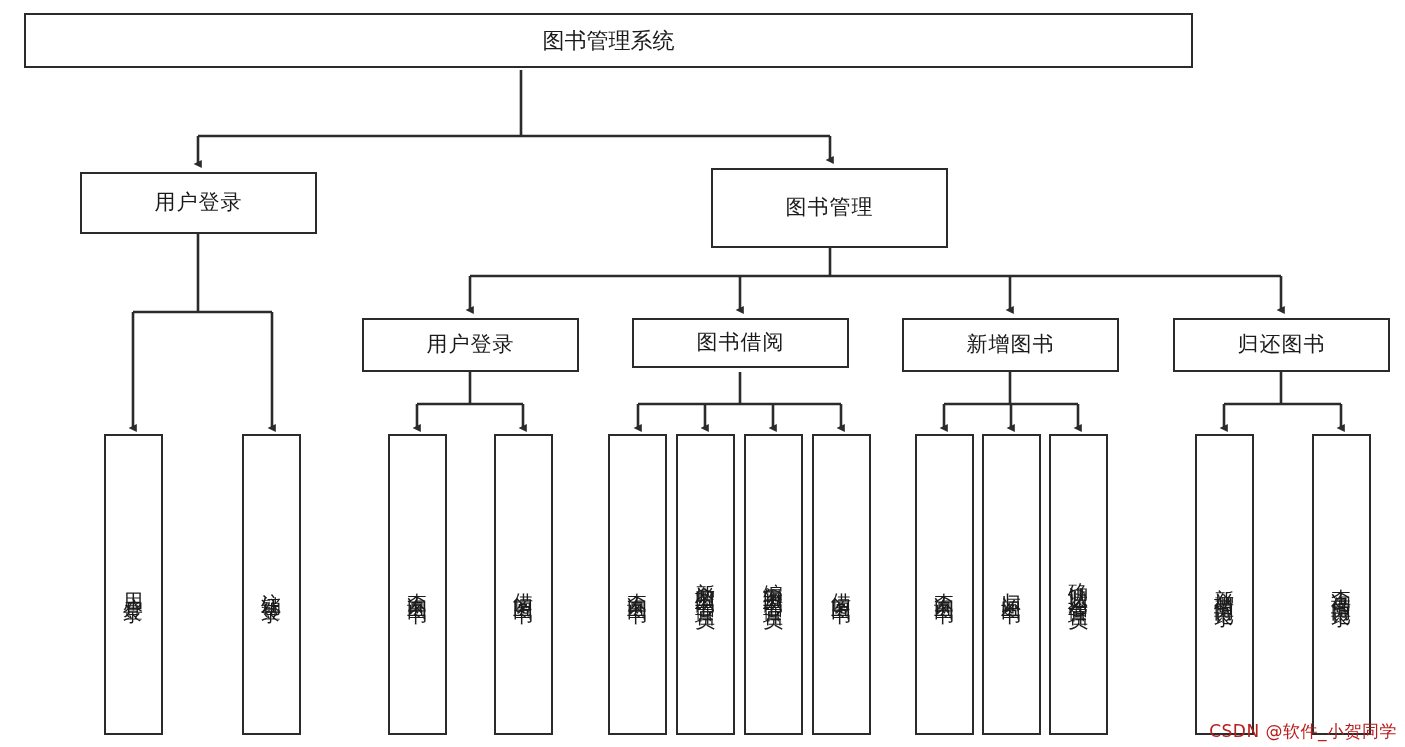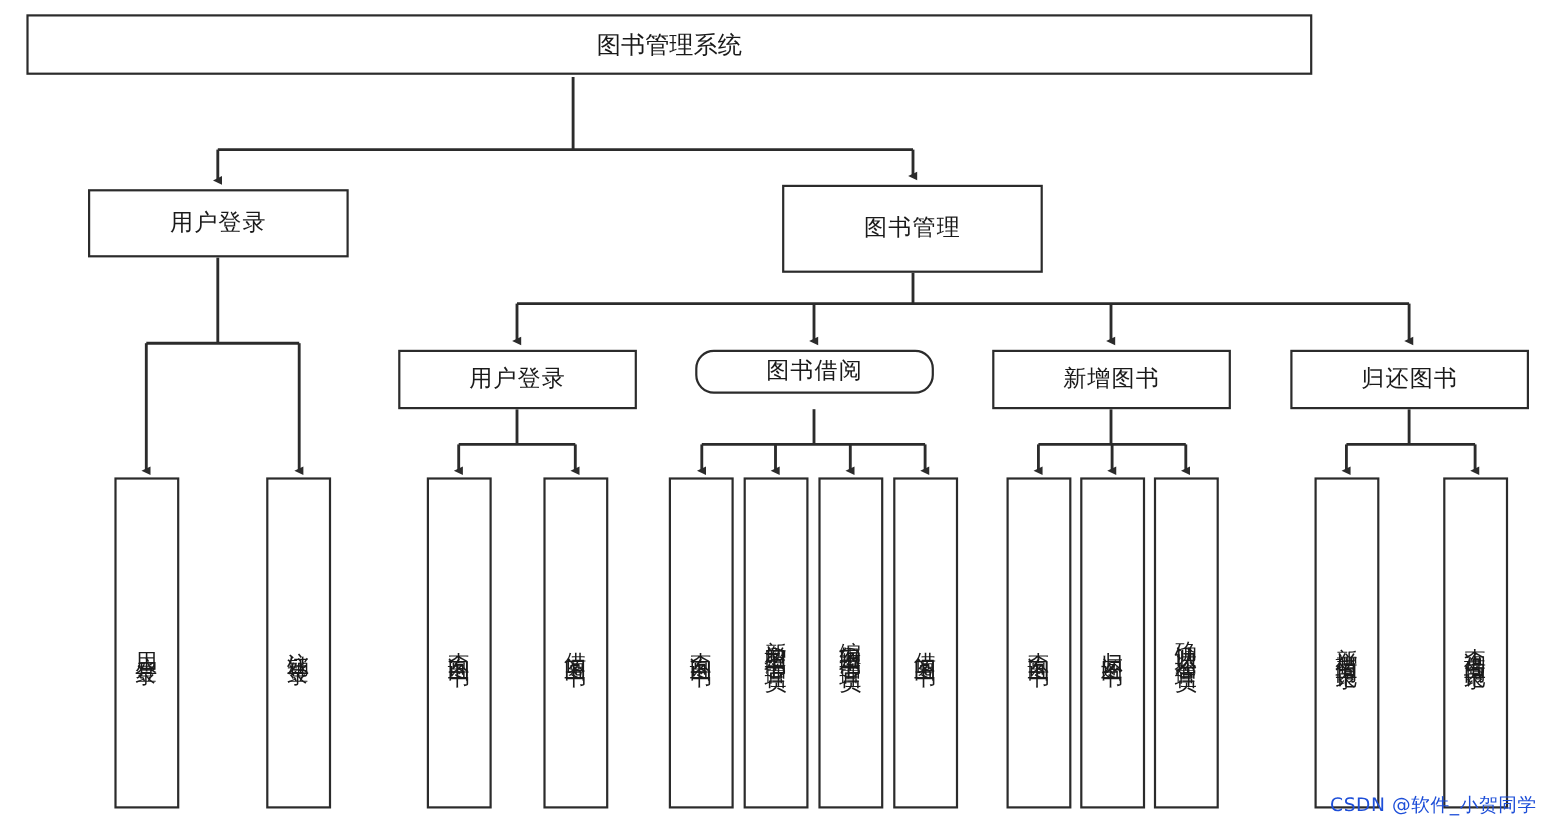--- a/index.html
+++ b/index.html
@@ -60,21 +60,21 @@
   }
   .htext {
     white-space: nowrap;
     display: block;
   }
   .watermark {
     position: absolute;
     right: 8px;
     bottom: 4px;
     font-size: 17px;
-    color: #1d4ed8;
+    color: #b91c1c;
     letter-spacing: 0.5px;
     white-space: nowrap;
     font-family: "DejaVu Sans", "Liberation Sans", sans-serif;
   }
 </style>
 </head>
 <body>
 
 <div id="canvas">
 
@@ -139,21 +139,21 @@
   </div>
 
   <div class="node horiz" style="left:711px; top:168px; width:237px; height:80px;">
     <span class="htext">图书管理</span>
   </div>
 
   <div class="node horiz" style="left:362px; top:318px; width:217px; height:54px;">
     <span class="htext">用户登录</span>
   </div>
 
-  <div class="node horiz" style="left:632px; top:318px; width:217px; height:40px;border-radius:17px;">
+  <div class="node horiz" style="left:632px; top:318px; width:217px; height:50px;">
     <span class="htext">图书借阅</span>
   </div>
 
   <div class="node horiz" style="left:902px; top:318px; width:217px; height:54px;">
     <span class="htext">新增图书</span>
   </div>
 
   <div class="node horiz" style="left:1173px; top:318px; width:217px; height:54px;">
     <span class="htext">归还图书</span>
   </div>

